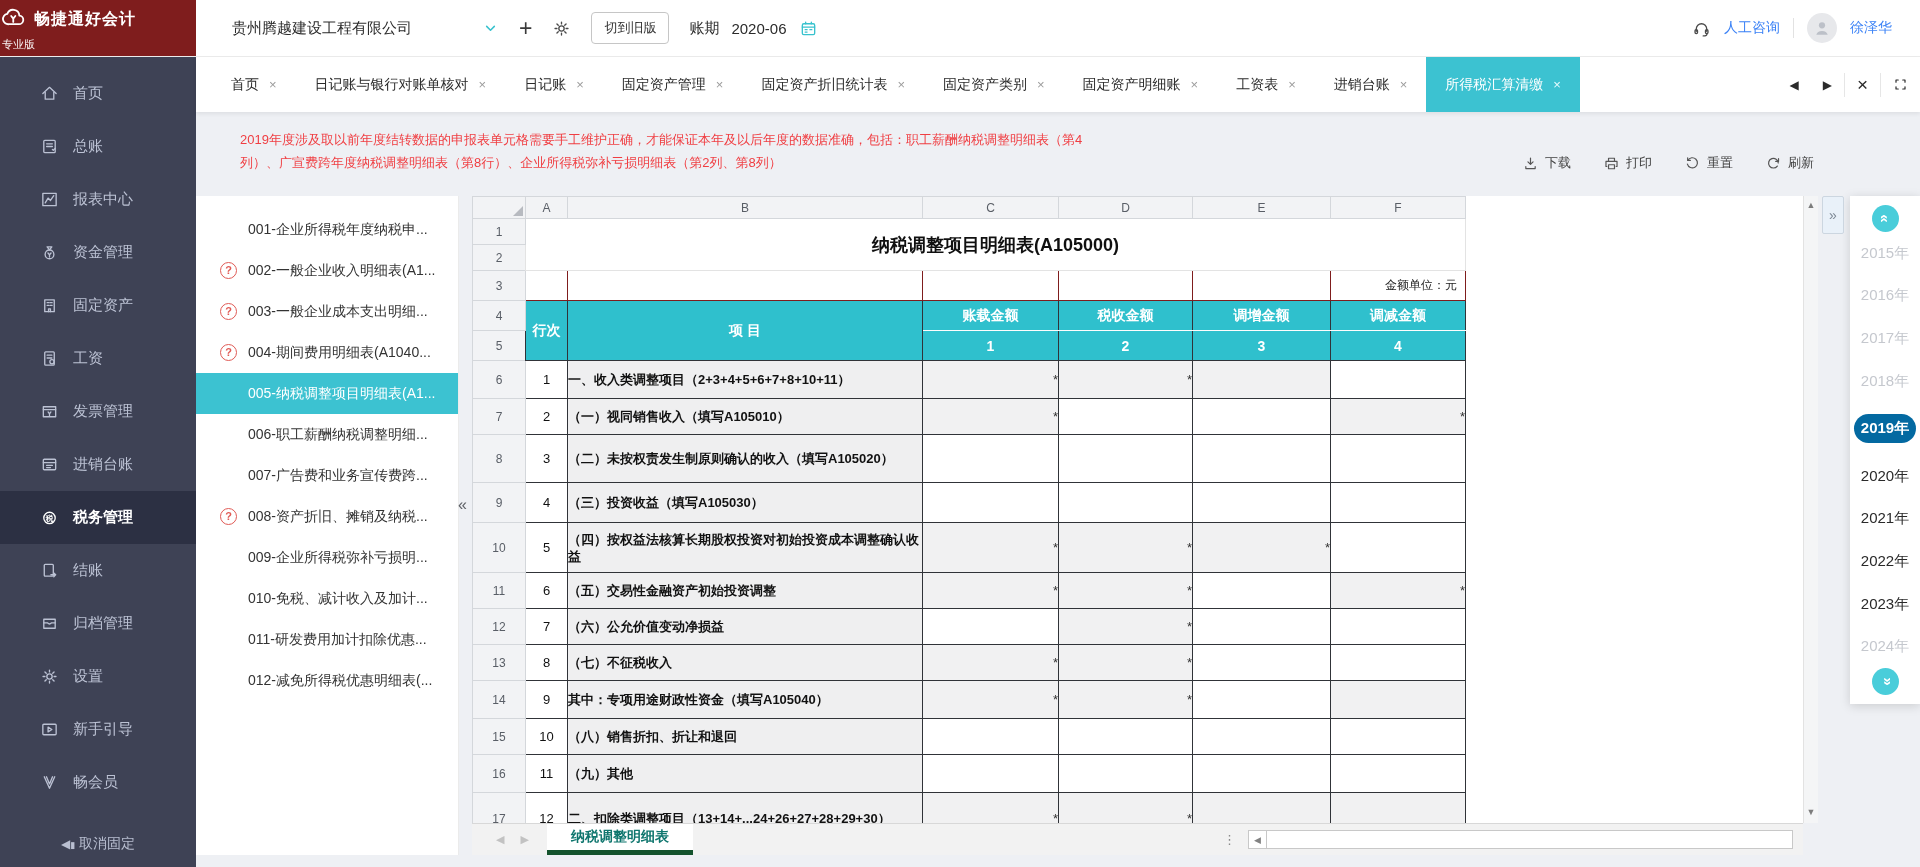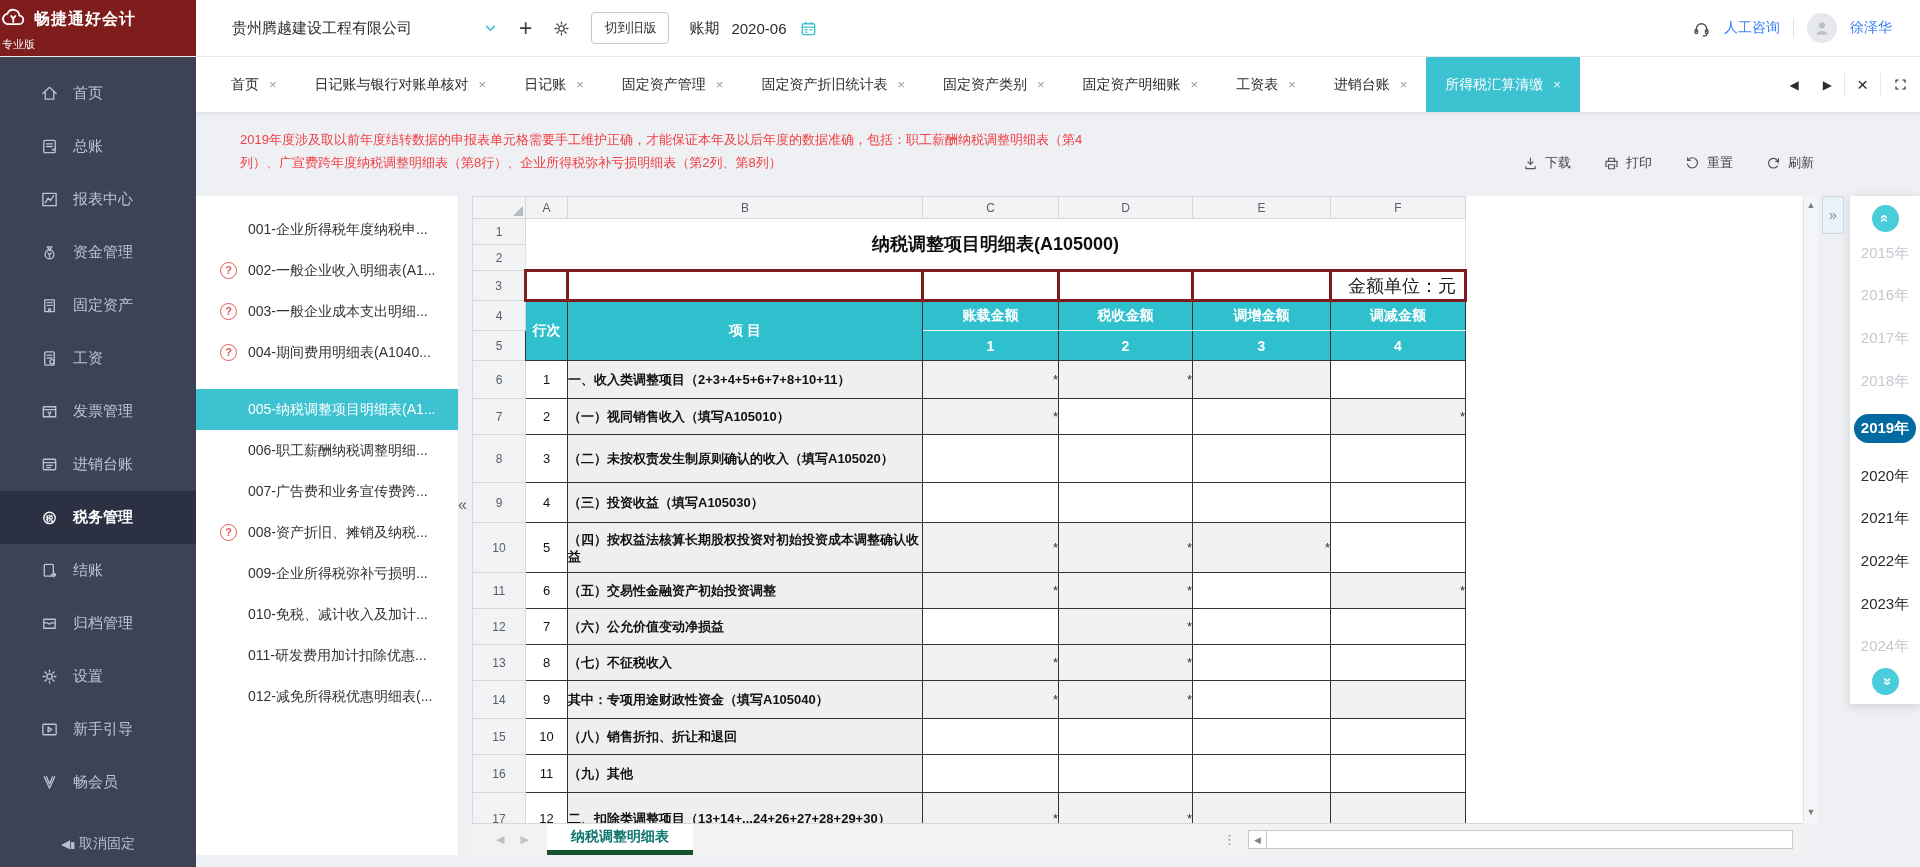--- a/index.html
+++ b/index.html
@@ -40,34 +40,34 @@
   .tc-div { width:1px; height:24px; background:#e6e6e6; }
   
   .content { flex:1; position:relative; background:#eef0f4; min-height:0; }
   .warning { padding:16px 0 0 44px; color:#f03e42; font-size:13px; line-height:23px; }
   .toolbar { position:absolute; top:42px; right:106px; display:flex; gap:32px; align-items:center; color:#3f3f3f; font-size:13px; }
   .titem { display:flex; align-items:center; gap:6px; cursor:pointer; }
   .content-row { position:absolute; left:0; right:0; top:84px; bottom:12px; display:flex; }
   
   .report-panel { width:263px; background:#fff; padding-top:13px; border-right:1px solid #ebebeb; flex:none; }
   .rp-item { height:41px; display:flex; align-items:center; position:relative; padding-left:52px; font-size:14px; color:#333; cursor:pointer; white-space:nowrap; overflow:hidden; }
-  .rp-item.selected { background:#3cc2d1; color:#fff;margin-top:16px; }
+  .rp-item.selected { background:#3cc2d1; color:#fff; }
   .rp-q { position:absolute; left:24px; top:12px; width:17px; height:17px; border:1px solid #e05a55; color:#e05a55; border-radius:50%; font-size:11px; line-height:15px; text-align:center; font-weight:bold; }
   .collapse-col { width:13px; position:relative; flex:none; }
   .collapse-handle { position:absolute; top:300px; left:-1px; color:#5e6166; font-size:16px; cursor:pointer; }
   
   .sheet-wrap { flex:1; background:#fff; position:relative; min-width:0; overflow:hidden; }
   .table-clip { position:absolute; left:0; right:0; top:0; bottom:32px; overflow:hidden; }
   table.sheet { border-collapse:collapse; table-layout:fixed; }
   table.sheet td { padding:0; overflow:hidden; }
   .rn { background:#f2f3f5; border:1px solid #d4d7db; color:#595e66; font-size:12px; text-align:center; }
   .corner { position:relative; }
   .corner:after { content:''; position:absolute; right:2px; bottom:2px; border-left:10px solid transparent; border-bottom:10px solid #b7bac0; }
   .title-cell { border:1px solid #e3e3e3; background:#fff; text-align:center; font-weight:bold; font-size:18px; color:#101010; }
-  .r3 { border:3px solid #7f1d1d; background:#fff; font-size:18px; color:#222;margin-top:44px; }
+  .r3 { border:1px solid #7f1d1d; background:#fff; font-size:12px; color:#222;margin-top:44px; }
   .r3.unit { text-align:right; padding-right:8px; }
   .teal { background:#2fc0cd; color:#fff; font-weight:bold; text-align:center; border:1px solid #303338; font-size:14px; }
   .teal.top { border-bottom:1px solid #fdfdfd; }
   .no { border:1px solid #303338; text-align:center; font-size:13px; color:#111; background:#fff; }
   .lbl { border:1px solid #303338; background:#efeff0; font-size:13px; font-weight:bold; color:#111; padding:3px 6px; line-height:17px; }
   .ind0 { padding-left:6px; } .ind05 { padding-left:12px; } .ind1 { padding-left:30px; } .ind2 { padding-left:46px; }
   .c-star,.c-gray { background:#f1f1f2; } .c-white { background:#fff; }
   .c-star,.c-gray,.c-white { border:1px solid #303338; }
   .c-star { text-align:right; padding-right:7px; font-size:13px; color:#333; }
   

